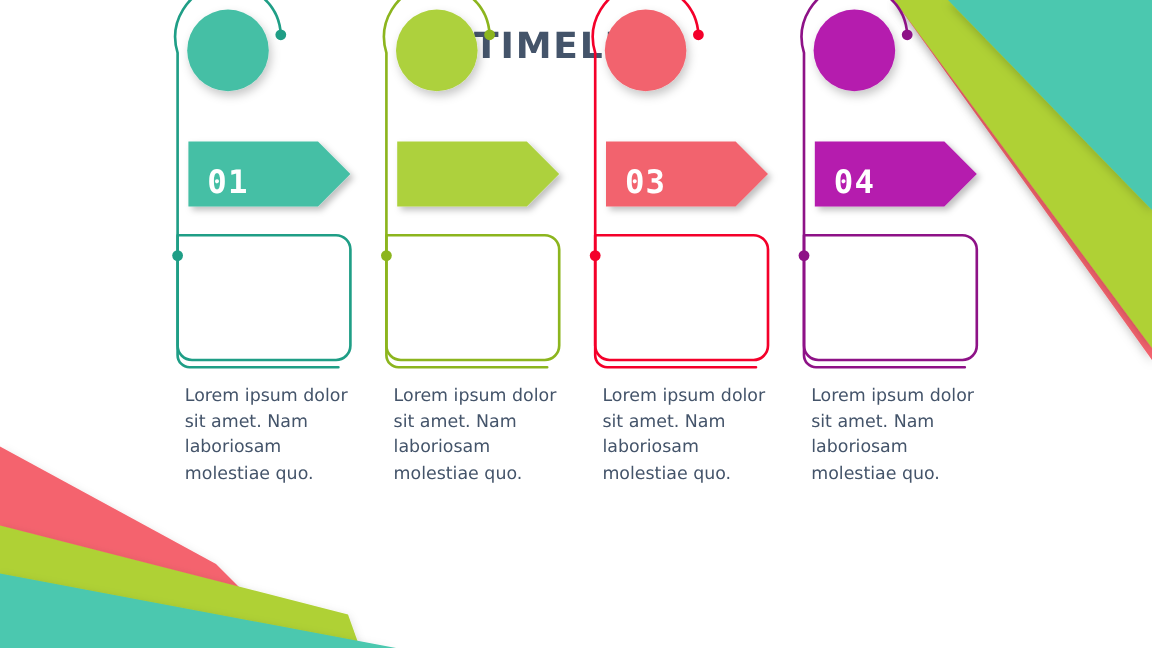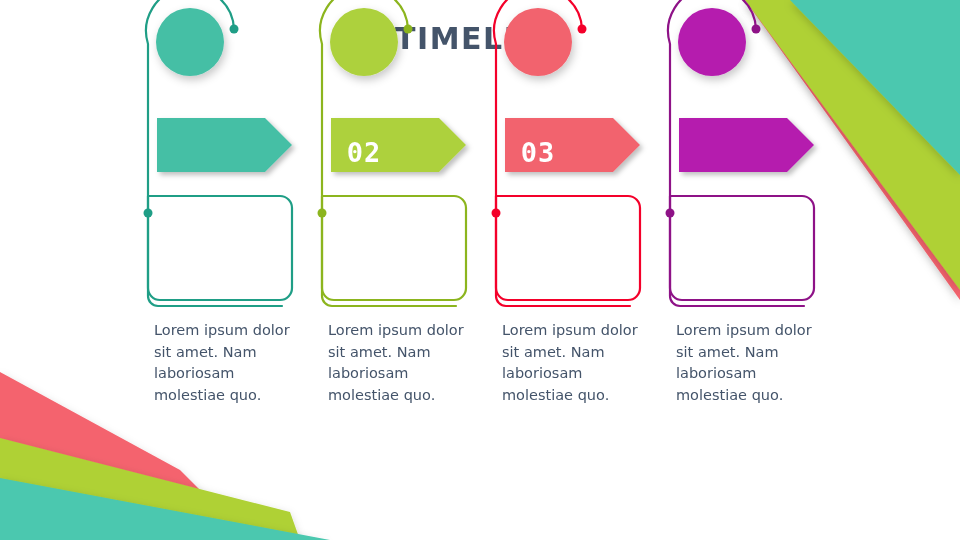--- a/index.html
+++ b/index.html
@@ -152,34 +152,34 @@
 
       <circle cx="102" cy="29" r="4.5" fill="#1F9E86"></circle>
 
       <circle cx="58" cy="42" r="34" fill="#45BFA5" filter="url(#circshadow)"></circle>
 
       <path d="M 25,118 L 133,118 L 160,145 L 133,172 L 25,172 Z" fill="#45BFA5" filter="url(#bannershadow)"></path>
 
       <path d="M 16,196 L 16,288 M 16,196 L 148,196 A 12,12 0 0 1 160,208 L 160,288 A 12,12 0 0 1 148,300 L 28,300 A 12,12 0 0 1 16,288" fill="none" stroke="#1F9E86" stroke-width="2.2" stroke-linecap="round"></path>
       <circle cx="16" cy="213" r="4.5" fill="#1F9E86"></circle>
     </svg>
+    <div class="num-label">01</div>
     <div class="year-label">20XX</div>
     <div class="body-text">Lorem ipsum dolor sit amet. Nam laboriosam molestiae quo.</div>
   </div>
 
   <div class="col" style="left:306px;">
     <svg class="node-svg" viewBox="0 0 180 440">
       <path d="M 102,29 A 44,44 0 1 0 16,44 L 16,170 L 16,296 A 10,10 0 0 0 26,306 L 150,306" fill="none" stroke="#8CB51E" stroke-width="2.2" stroke-linecap="round"></path>
       <circle cx="102" cy="29" r="4.5" fill="#8CB51E"></circle>
       <circle cx="58" cy="42" r="34" fill="#ADD13E" filter="url(#circshadow)"></circle>
       <path d="M 25,118 L 133,118 L 160,145 L 133,172 L 25,172 Z" fill="#ADD13E" filter="url(#bannershadow)"></path>
       <path d="M 16,196 L 16,288 M 16,196 L 148,196 A 12,12 0 0 1 160,208 L 160,288 A 12,12 0 0 1 148,300 L 28,300 A 12,12 0 0 1 16,288" fill="none" stroke="#8CB51E" stroke-width="2.2" stroke-linecap="round"></path>
       <circle cx="16" cy="213" r="4.5" fill="#8CB51E"></circle>
     </svg>
-    <div class="num-label">02</div>
     <div class="year-label">20XX</div>
     <div class="body-text">Lorem ipsum dolor sit amet. Nam laboriosam molestiae quo.</div>
   </div>
 
   <div class="col" style="left:480px;">
     <svg class="node-svg" viewBox="0 0 180 440">
       <path d="M 102,29 A 44,44 0 1 0 16,44 L 16,170 L 16,296 A 10,10 0 0 0 26,306 L 150,306" fill="none" stroke="#F4002A" stroke-width="2.2" stroke-linecap="round"></path>
       <circle cx="102" cy="29" r="4.5" fill="#F4002A"></circle>
       <circle cx="58" cy="42" r="34" fill="#F2636E" filter="url(#circshadow)"></circle>
       <path d="M 25,118 L 133,118 L 160,145 L 133,172 L 25,172 Z" fill="#F2636E" filter="url(#bannershadow)"></path>
@@ -193,17 +193,18 @@
 
   <div class="col" style="left:654px;">
     <svg class="node-svg" viewBox="0 0 180 440">
       <path d="M 102,29 A 44,44 0 1 0 16,44 L 16,170 L 16,296 A 10,10 0 0 0 26,306 L 150,306" fill="none" stroke="#8E1287" stroke-width="2.2" stroke-linecap="round"></path>
       <circle cx="102" cy="29" r="4.5" fill="#8E1287"></circle>
       <circle cx="58" cy="42" r="34" fill="#B51BAE" filter="url(#circshadow)"></circle>
       <path d="M 25,118 L 133,118 L 160,145 L 133,172 L 25,172 Z" fill="#B51BAE" filter="url(#bannershadow)"></path>
       <path d="M 16,196 L 16,288 M 16,196 L 148,196 A 12,12 0 0 1 160,208 L 160,288 A 12,12 0 0 1 148,300 L 28,300 A 12,12 0 0 1 16,288" fill="none" stroke="#8E1287" stroke-width="2.2" stroke-linecap="round"></path>
       <circle cx="16" cy="213" r="4.5" fill="#8E1287"></circle>
     </svg>
+    <div class="num-label">04</div>
     <div class="year-label">20XX</div>
     <div class="body-text">Lorem ipsum dolor sit amet. Nam laboriosam molestiae quo.</div>
   </div>
 
 </div>
 
 </body></html>

